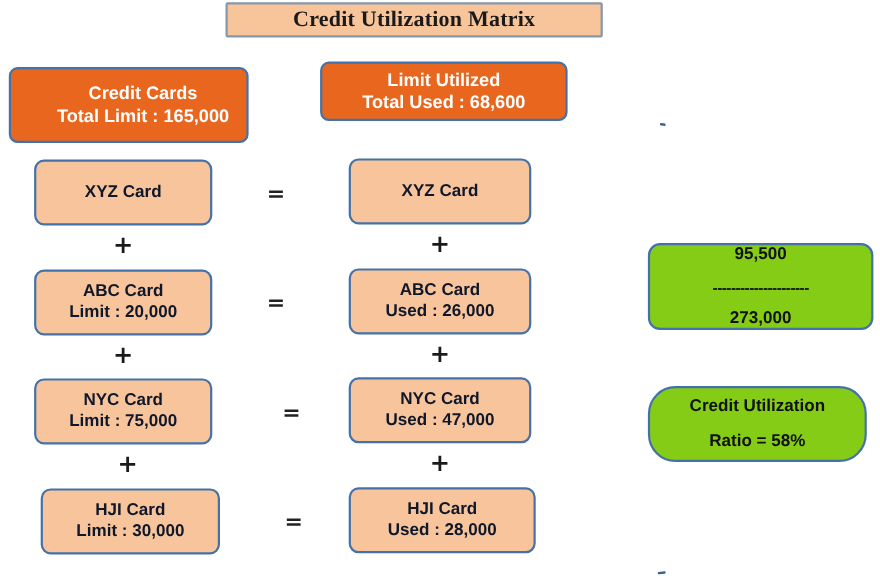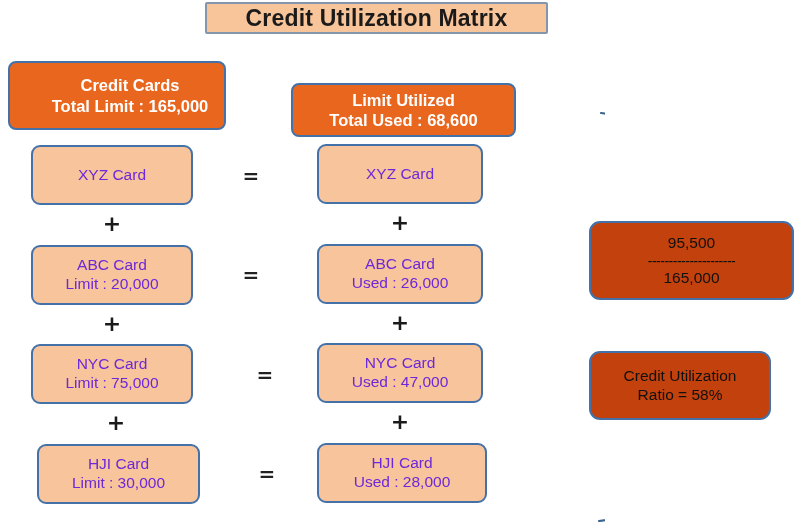--- a/index.html
+++ b/index.html
@@ -37,42 +37,43 @@
     white-space: nowrap;
   }
   
   .title-box {
     left: 205px; top: 2px;
     width: 343px; height: 32px;
     background: #f8c499;
     border: 2px solid #8496ab;
     border-radius: 2px;
     color: #1a1a1a;
-    font-size: 23px;
+    font-size: 20px;
     font-weight: bold;
     letter-spacing: .2px;
+    font-family: Liberation Serif, serif;
   }
   
   .header-box {
     background: #e8661e;
     color: #ffffff;
     font-size: 16.5px;
     font-weight: bold;
     border: 2px solid #4472a8;
     border-radius: 8px;
   }
   .header-left  { left: 8px;   top: 61px; width: 218px; height: 69px; padding-left: 26px; }
-  .header-right { left: 291px; top: 56px; width: 225px; height: 54px; margin-top: 27px; }
+  .header-right { left: 291px; top: 56px; width: 225px; height: 54px; }
 
   
   .card-box {
     background: #f8c49b;
-    color: #6d28d9;
+    color: #0f172a;
     font-size: 15.5px;
-    font-weight: normal;
+    font-weight: bold;
   }
   
   .c-l1 { left: 31px; top: 145px; width: 162px; height: 60px; }
   .c-l2 { left: 31px; top: 245px; width: 162px; height: 60px; }
   .c-l3 { left: 31px; top: 344px; width: 162px; height: 60px; }
   .c-l4 { left: 37px; top: 444px; width: 163px; height: 60px; }
   
   .c-r1 { left: 317px; top: 144px; width: 166px; height: 60px; }
   .c-r2 { left: 317px; top: 244px; width: 166px; height: 60px; }
   .c-r3 { left: 317px; top: 343px; width: 166px; height: 60px; }
@@ -105,29 +106,30 @@
     color: #222222;
     font-family: "DejaVu Sans", sans-serif;
   }
   .e1 { left: 236px; top: 164px; }
   .e2 { left: 236px; top: 263px; }
   .e3 { left: 250px; top: 363px; }
   .e4 { left: 252px; top: 462px; }
 
   
   .result-box {
-    background: #c2410c;
+    background: #84cc16;
     color: #111111;
     font-size: 15.5px;
-    font-weight: normal;
+    font-weight: bold;
     border: 2px solid #4472a8;
     border-radius: 11px;
+    gap: 12px;
   }
   .r-fraction { left: 589px; top: 221px; width: 205px; height: 79px; }
-  .r-ratio    { left: 589px; top: 351px; width: 182px; height: 69px; }
+  .r-ratio    { left: 589px; top: 351px; width: 199px; height: 69px; border-radius: 25px; }
   .frac-rule {
     display: block;
     white-space: nowrap;
     letter-spacing: -0.5px;
     font-size: 14px;
     line-height: 1.0;
     margin: 1px 0 1px 0;
   }
 
   
@@ -211,21 +213,21 @@
              L 18 192
              C 18 204, 16 207, 3 209
              C 16 211, 18 214, 18 226
              L 18 394
              C 18 406, 21 409, 40 411" fill="none" stroke="#3c6493" stroke-width="2.2" stroke-linecap="round" transform="translate(72,0) scale(-1,1) translate(-72,0)"></path>
   </svg>
 
   <div class="box result-box r-fraction">
     <span class="ln">95,500</span>
     <span class="frac-rule">---------------------</span>
-    <span class="ln">165,000</span>
+    <span class="ln">273,000</span>
   </div>
 
   <div class="box result-box r-ratio">
     <span class="ln">Credit Utilization</span>
     <span class="ln">Ratio = 58%</span>
   </div>
 
 </div>
 
 </body></html>

